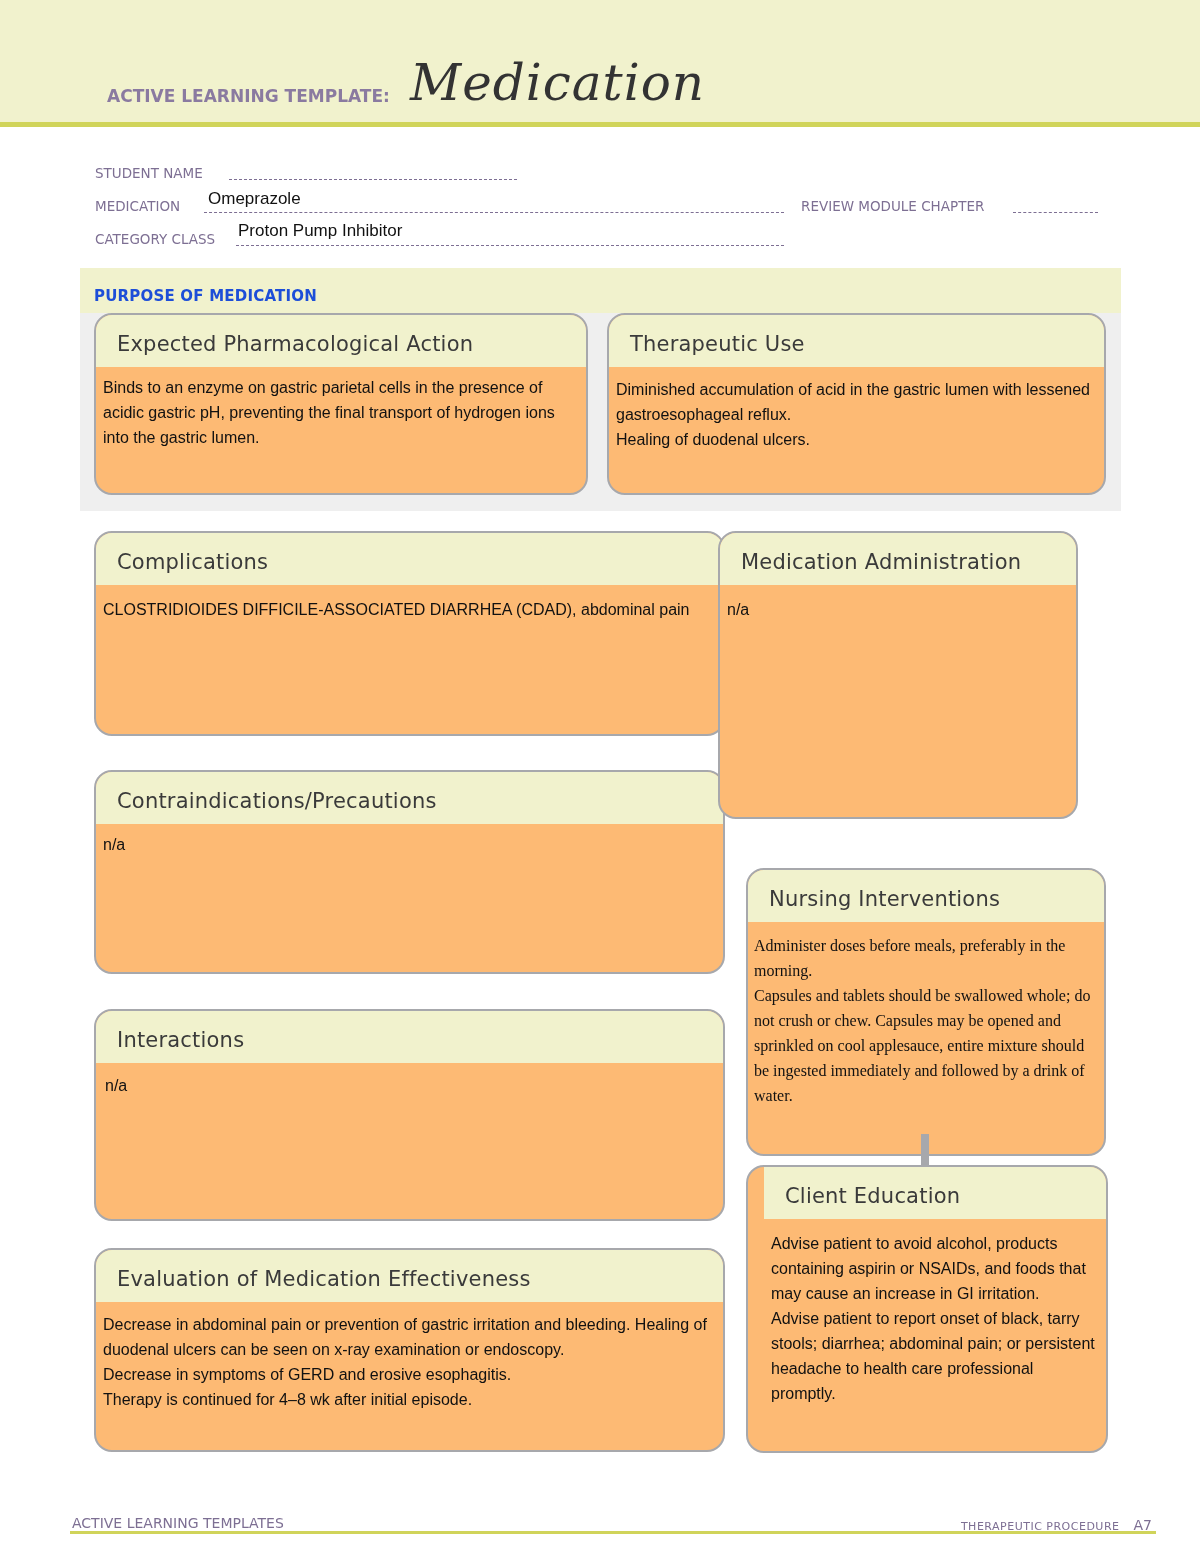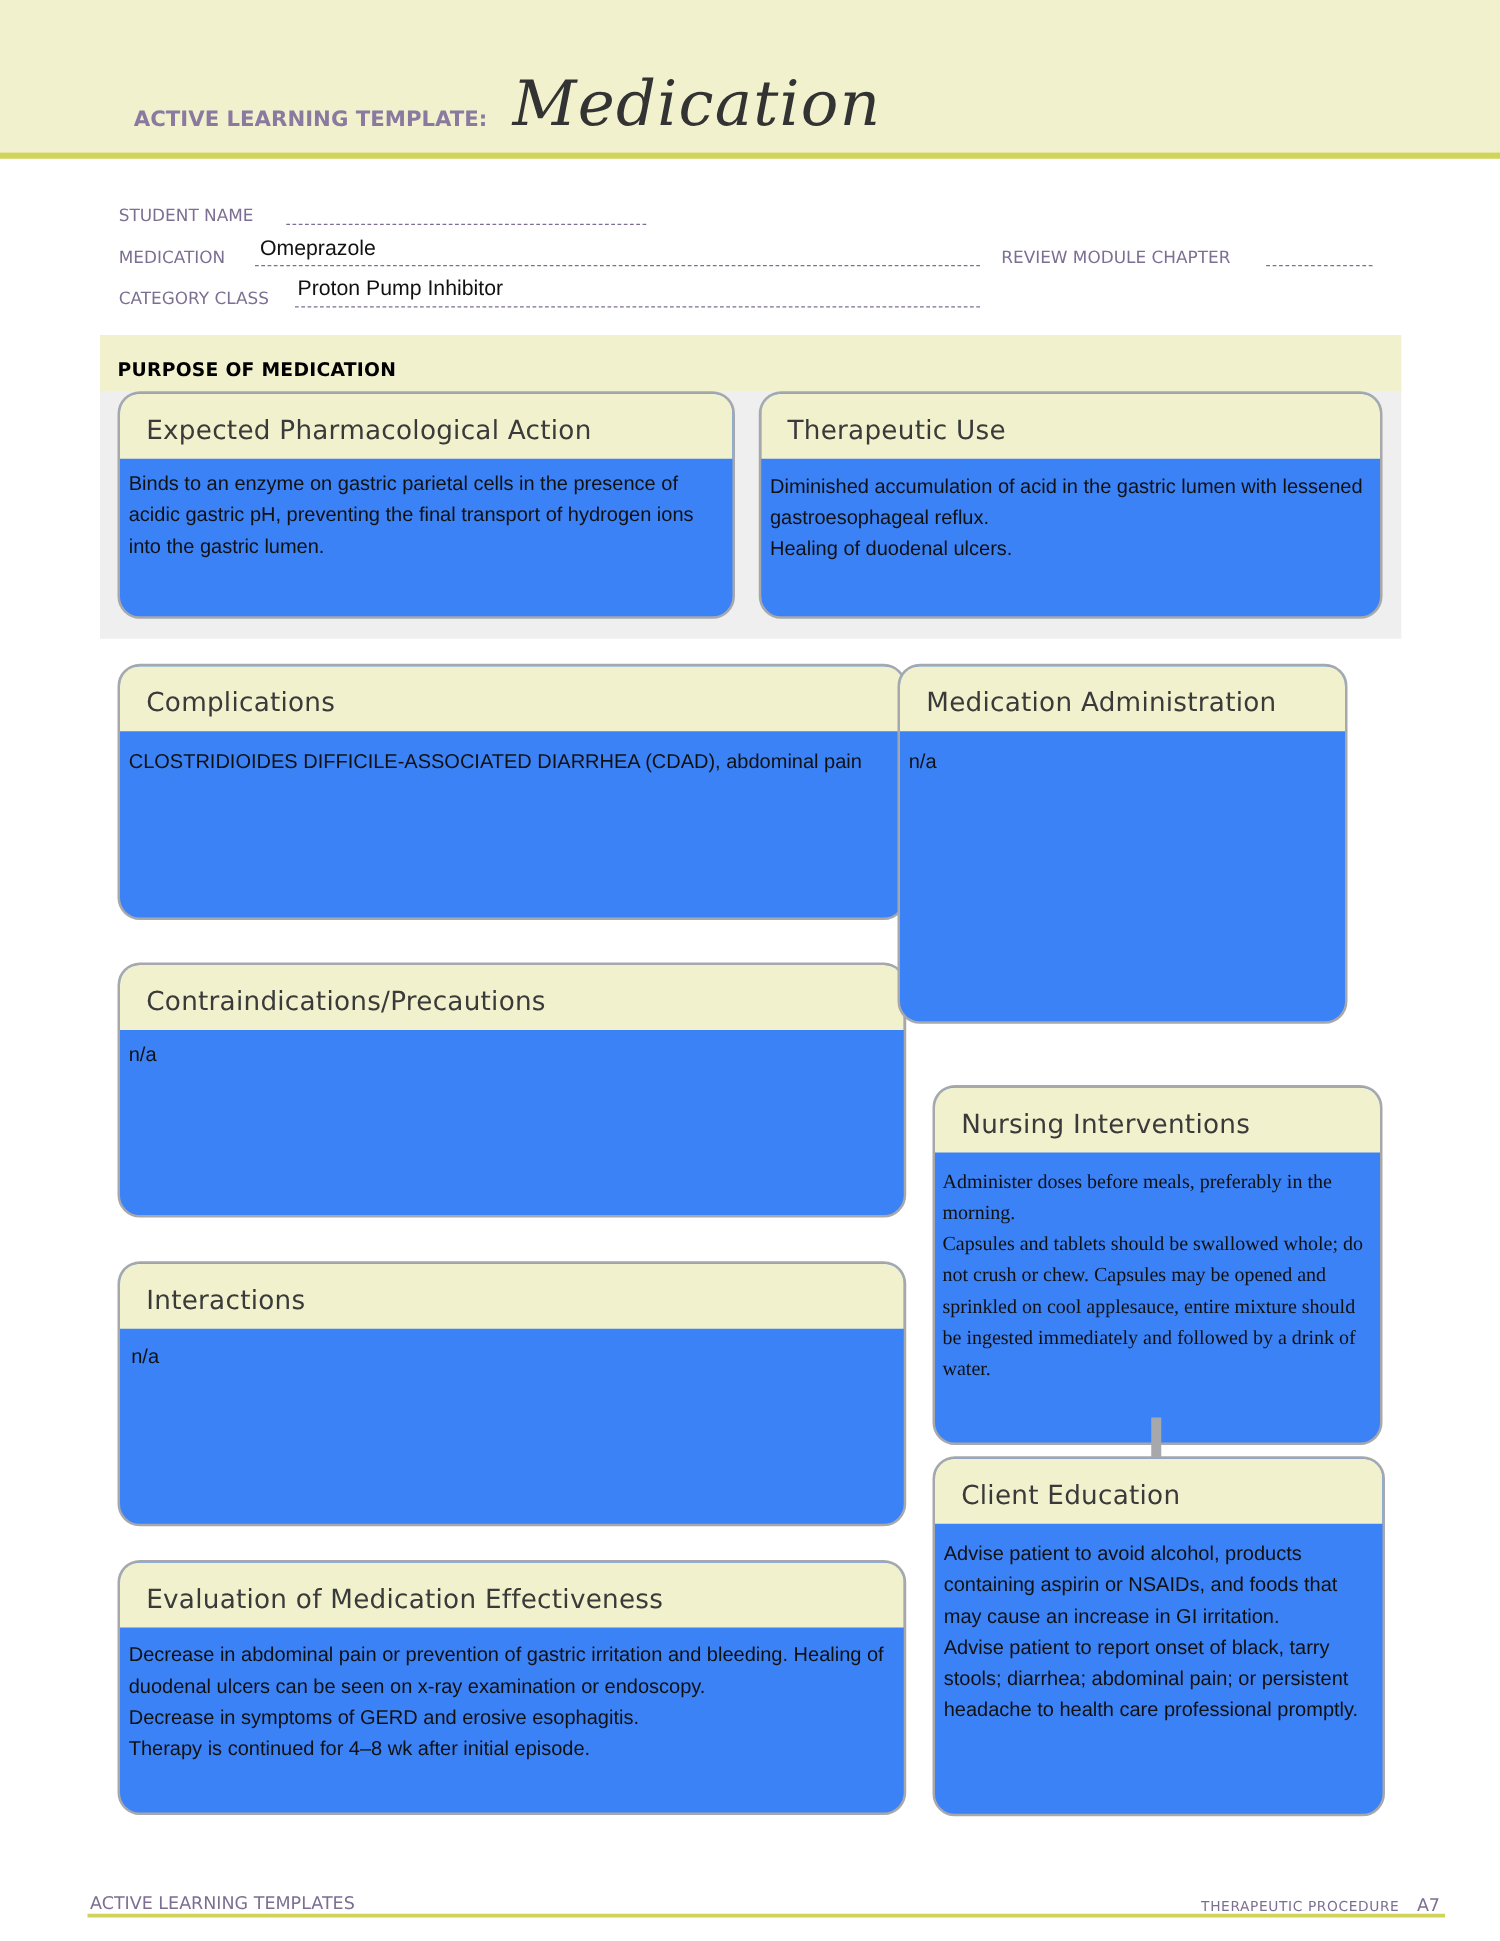--- a/index.html
+++ b/index.html
@@ -27,24 +27,24 @@
   .field-value {
     position: absolute; font-family: "Liberation Sans", sans-serif; font-size: 17px; color: #111;
     white-space: nowrap;
   }
   .purpose-section {
     position: absolute; left: 80px; top: 268px; width: 1041px; height: 243px; background: #efefef;
   }
   .purpose-band { position: absolute; left: 0; top: 0; width: 1041px; height: 45px; background: #f1f2cd; }
   .purpose-title {
     position: absolute; left: 14px; top: 19px; font-family: "DejaVu Sans", sans-serif;
-    font-weight: bold; font-size: 15px; color: #000000; letter-spacing: 0.2px;
+    font-weight: bold; font-size: 15px; color: #1d4ed8; letter-spacing: 0.2px;
   }
   .card {
-    position: absolute; background: #3b82f6; border: 2.5px solid #a7a8ac; border-radius: 18px;
+    position: absolute; background: #fdba74; border: 2.5px solid #a7a8ac; border-radius: 18px;
     overflow: hidden; box-sizing: border-box;
   }
   .card-head {
     height: 52px; background: #f1f2cd; box-sizing: border-box; padding: 17px 0 0 21px;
     font-family: "DejaVu Sans", sans-serif; font-size: 21px; color: #3a3a3a; white-space: nowrap;
     letter-spacing: 0.2px;
   }
   .card-body {
     padding: 8px 6px 0 7px; font-family: "Liberation Sans", sans-serif; font-size: 16px;
     line-height: 25px; color: #111111; white-space: pre-line;
@@ -129,21 +129,21 @@
 </div>
 
 <div class="card" style="left:746px; top:868px; width:360px; height:288px;">
   <div class="card-head">Nursing Interventions</div>
   <div class="card-body" style="padding-top:11px; padding-left:6px;font-family:Liberation Serif, serif;">Administer doses before meals, preferably in the morning.
 Capsules and tablets should be swallowed whole; do not crush or chew. Capsules may be opened and sprinkled on cool applesauce, entire mixture should be ingested immediately and followed by a drink of water.</div>
 </div>
 
 <div class="connector"></div>
 
-<div class="card" style="left:746px; top:1165px; width:362px; height:288px;">
+<div class="card" style="left:746px; top:1165px; width:362px; height:288px;padding-left:16px;">
   <div class="card-head">Client Education</div>
   <div class="card-body" style="padding-top:12px;">Advise patient to avoid alcohol, products containing aspirin or NSAIDs, and foods that may cause an increase in GI irritation.
 Advise patient to report onset of black, tarry stools; diarrhea; abdominal pain; or persistent headache to health care professional promptly.</div>
 </div>
 
 <div class="footer-left">ACTIVE LEARNING TEMPLATES</div>
 <div class="footer-right"><span>THERAPEUTIC PROCEDURE</span><span class="page">A7</span></div>
 <div class="footer-rule"></div>
 
 </body></html>

